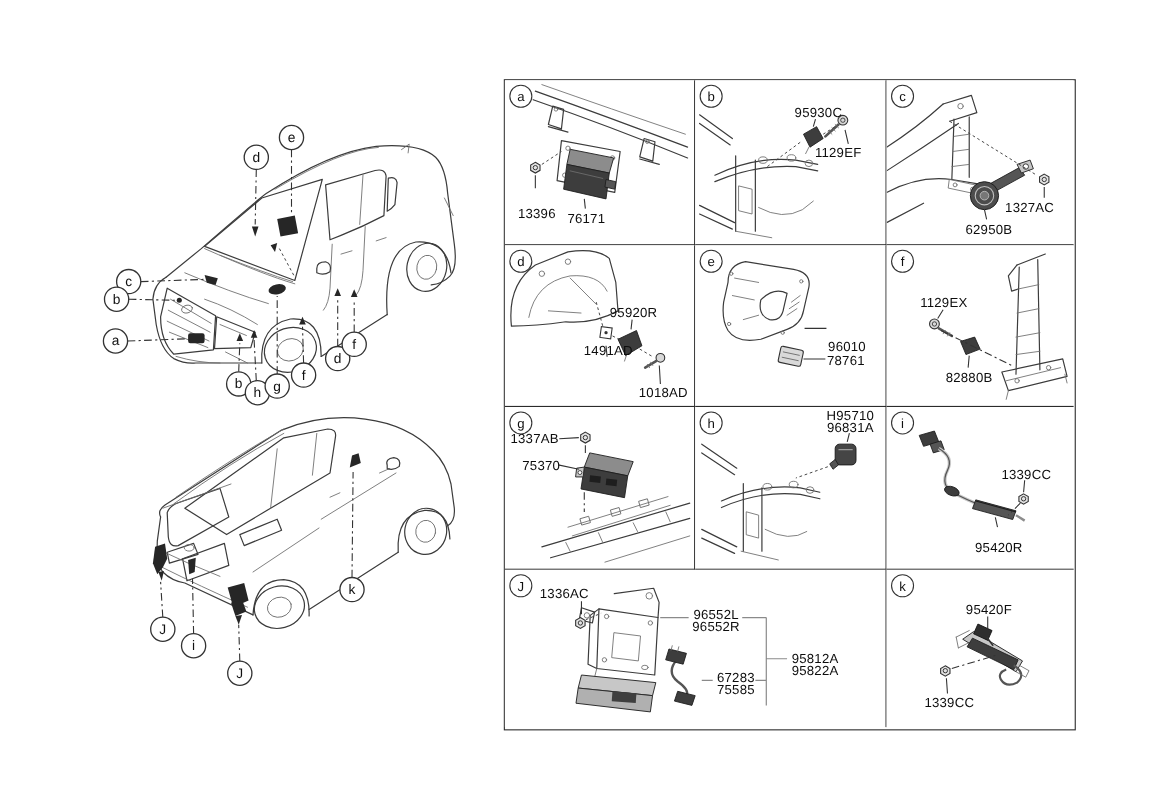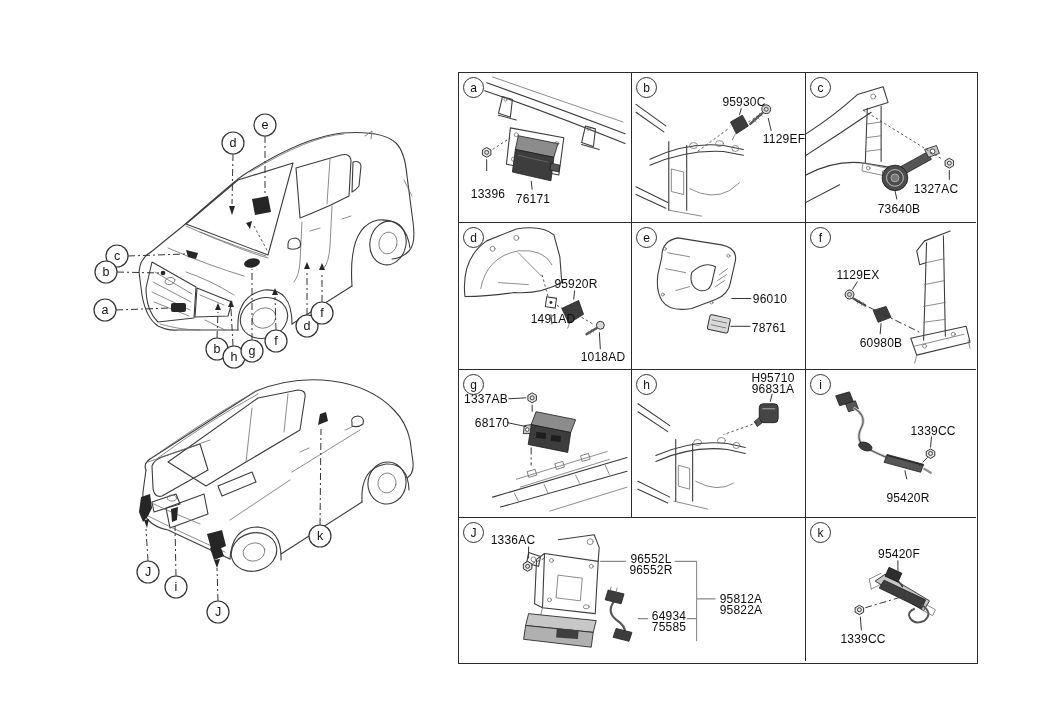--- a/index.html
+++ b/index.html
@@ -270,21 +270,21 @@
         <polygon class="dark" points="99,50 111,43 117,54 105,62"></polygon>
         <path class="ln2" d="M104,62 l-3,6"></path>
         <circle class="bolthead" cx="135" cy="37" r="4.5"></circle>
           <circle cx="135" cy="37" r="2" fill="none" stroke="#333" stroke-width=".8"></circle>
         <path class="shaft" d="M131,41 L119,52"></path>
         <path class="ln2" d="M122,47 l3,3 M125,44 l3,3 M128,41 l3,3"></path>
         <path class="dash" d="M66,80 L98,56 M117,50 L128,43"></path>
         <path class="lead" d="M110,36 L108,43 M140,59 L137,46"></path>
       </svg>
       <div class="lbl" style="left:112px;top:29px">95930C</div>
-      <div class="lbl" style="left:152px;top:66px">1129EF</div>
+      <div class="lbl" style="left:130px;top:66px">1129EF</div>
     </div>
 
     <div class="cell lastcol">
       <div class="badge">c</div>
       <svg viewBox="0 0 172 152" preserveAspectRatio="none">
         <path class="ln" d="M0,62 Q28,44 52,22 M0,84 Q34,62 66,40"></path>
         <path class="ln" d="M52,22 L78,14 L83,30 L58,38"></path>
           <circle class="ln2" cx="68" cy="24" r="2.5"></circle>
         <path class="ln" d="M62,36 L60,92 M76,34 L76,90"></path>
         <path class="ln2" d="M62,52 L76,50 M61,66 L76,64 M60,80 L76,78"></path>
@@ -297,21 +297,21 @@
           <circle cx="128" cy="80" r="2.5" fill="#fff" stroke="#333" stroke-width=".9"></circle>
         <circle cx="90" cy="107" r="13" fill="#4c4c4c" stroke="#1d1d1d" stroke-width=".9"></circle>
         <circle cx="90" cy="107" r="8.5" fill="none" stroke="#bfbfbf" stroke-width="1"></circle>
         <circle cx="90" cy="107" r="4" fill="#777" stroke="#bfbfbf" stroke-width=".8"></circle>
         <path class="dash" d="M58,38 L138,88"></path>
         <polygon class="nut" points="145,87 149.3,89.5 149.3,94.5 145,97 140.7,94.5 140.7,89.5"></polygon>
         <circle cx="145" cy="92" r="2" fill="none" stroke="#333" stroke-width=".9"></circle>
         <path class="lead" d="M145,99 L145,109 M90,120 L92,129"></path>
       </svg>
       <div class="lbl" style="left:130px;top:116px">1327AC</div>
-      <div class="lbl" style="left:93px;top:136px">73640B</div>
+      <div class="lbl" style="left:93px;top:136px">62950B</div>
     </div>
 
     <div class="cell">
       <div class="badge">d</div>
       <svg viewBox="0 0 174 147" preserveAspectRatio="none">
         <path class="ln" d="M6,74 Q2,36 28,18 L58,6 Q84,2 96,12 L102,34 L104,60 Q82,72 56,70 Q28,74 6,74 Z"></path>
         <path class="ln2" d="M22,66 Q28,34 60,28 Q86,26 94,42"></path>
         <circle class="ln2" cx="34" cy="26" r="2.5"></circle>
           <circle class="ln2" cx="58" cy="15" r="2.5"></circle>
         <path class="ln2" d="M60,30 L84,54 M40,60 L70,62"></path>
@@ -342,21 +342,21 @@
         <circle class="ln2" cx="33" cy="26" r="1.5"></circle>
           <circle class="ln2" cx="97" cy="33" r="1.5"></circle>
           <circle class="ln2" cx="31" cy="72" r="1.5"></circle>
           <circle class="ln2" cx="80" cy="80" r="1.5"></circle>
         <g transform="rotate(12 87 101)">
           <rect x="77" y="94" width="21" height="15" rx="2" fill="#d9d9d9" stroke="#333" stroke-width="1"></rect>
           <path class="ln2" d="M80,99 L95,99 M80,104 L95,104"></path>
         </g>
         <path class="lead" d="M100,76 L120,76 M99,104 L119,104"></path>
       </svg>
-      <div class="lbl" style="left:138px;top:76px">96010</div>
+      <div class="lbl" style="left:138px;top:92px">96010</div>
       <div class="lbl" style="left:137px;top:105px">78761</div>
     </div>
 
     <div class="cell lastcol">
       <div class="badge">f</div>
       <svg viewBox="0 0 172 147" preserveAspectRatio="none">
         <path class="ln" d="M120,18 L146,8 M122,20 L119,118 M139,13 L141,114"></path>
         <path class="ln2" d="M121,40 L140,36 M120,62 L140,58 M119,84 L141,80 M119,100 L141,97"></path>
         <path class="ln" d="M120,18 L112,28 L115,42 L121,40"></path>
         <polygon class="ln" points="106,116 162,104 166,120 112,133" fill="none"></polygon>
@@ -365,21 +365,21 @@
           <circle class="ln2" cx="149" cy="112" r="2"></circle>
         <circle class="bolthead" cx="44" cy="72" r="4.5"></circle>
           <circle cx="44" cy="72" r="2" fill="none" stroke="#333" stroke-width=".8"></circle>
         <path class="shaft" d="M48,76 L60,83"></path>
         <path class="ln2" d="M52,81 l2,-3 M56,83 l2,-3"></path>
         <polygon class="dark" points="68,88 81,84 86,95 73,100"></polygon>
         <path class="dd" d="M50,78 L115,110"></path>
         <path class="lead" d="M52,59 L47,67 M75,112 L76,101"></path>
       </svg>
       <div class="lbl" style="left:52px;top:52px">1129EX</div>
-      <div class="lbl" style="left:75px;top:120px">60980B</div>
+      <div class="lbl" style="left:75px;top:120px">82880B</div>
     </div>
 
     <div class="cell">
       <div class="badge">g</div>
       <svg viewBox="0 0 174 148" preserveAspectRatio="none">
         <polygon class="nut" points="74,23 78.3,25.5 78.3,30.5 74,33 69.7,30.5 69.7,25.5"></polygon>
         <circle cx="74" cy="28" r="2" fill="none" stroke="#333" stroke-width=".9"></circle>
         <path class="dd" d="M74,35 L74,42 M73,78 L73,96"></path>
         <polygon class="gray1" points="78,42 118,50 113,63 73,55"></polygon>
         <polygon class="dark" points="73,55 113,63 110,83 70,75"></polygon>
@@ -389,21 +389,21 @@
         <rect x="93" y="66" width="10" height="6" fill="#1e1e1e" transform="rotate(6 98 69)"></rect>
         <path class="ln" d="M34,128 L170,88 M42,138 L170,102"></path>
         <path class="ln2" d="M58,110 L150,82 M62,118 L152,90 M92,142 L170,118"></path>
         <rect class="ln2" x="70" y="101" width="8" height="6" fill="none" transform="rotate(-16 74 104)"></rect>
         <rect class="ln2" x="98" y="93" width="8" height="6" fill="none" transform="rotate(-16 102 96)"></rect>
         <rect class="ln2" x="124" y="85" width="8" height="6" fill="none" transform="rotate(-16 128 88)"></rect>
         <path class="ln2" d="M56,124 L60,132 M86,115 L90,124 M118,106 L122,114 M148,96 L152,105"></path>
         <path class="lead" d="M50,29 L68,28 M49,53 L68,57"></path>
       </svg>
       <div class="lbl" style="left:27px;top:29px">1337AB</div>
-      <div class="lbl" style="left:33px;top:53px">68170</div>
+      <div class="lbl" style="left:33px;top:53px">75370</div>
     </div>
 
     <div class="cell">
       <div class="badge">h</div>
       <svg viewBox="0 0 174 148" preserveAspectRatio="none">
         <path class="ln" d="M6,34 L38,56 M6,42 L36,62 M6,112 L38,128 M6,120 L36,134"></path>
         <path class="ln" d="M44,70 L44,132 M61,74 L61,132"></path>
         <path class="ln2" d="M47,96 L58,99 L58,120 L47,117 Z M42,132 L76,140"></path>
         <path class="ln" d="M24,86 Q60,70 96,74 L114,78 M24,92 Q60,76 96,80 L114,84"></path>
         <ellipse class="ln2" cx="66" cy="73" rx="4" ry="3"></ellipse>
@@ -464,21 +464,21 @@
         <polygon class="dark" points="158,112 174,116 171,125 155,121"></polygon>
         <polygon class="nut" points="69,44 73.3,46.5 73.3,51.5 69,54 64.7,51.5 64.7,46.5"></polygon>
         <circle cx="69" cy="49" r="2" fill="none" stroke="#333" stroke-width=".9"></circle>
         <path class="dash" d="M74,46 L88,40"></path>
         <path class="lead" d="M70,29 L70,41"></path>
         <path class="grp" d="M142,44 L168,44 M217,44 L239,44 M239,44 L239,125 M180,102 L190,102 M229,102 L239,102 M239,82 L258,82"></path>
       </svg>
       <div class="lbl" style="left:54px;top:22px">1336AC</div>
       <div class="lbl" style="left:192px;top:41px">96552L</div>
       <div class="lbl" style="left:192px;top:52px">96552R</div>
-      <div class="lbl" style="left:210px;top:98px">64934</div>
+      <div class="lbl" style="left:210px;top:98px">67283</div>
       <div class="lbl" style="left:210px;top:109px">75585</div>
       <div class="lbl" style="left:282px;top:81px">95812A</div>
       <div class="lbl" style="left:282px;top:92px">95822A</div>
     </div>
 
     <div class="cell lastcol lastrow">
       <div class="badge">k</div>
       <svg viewBox="0 0 172 145" preserveAspectRatio="none">
         <path class="ln2" d="M64,62 L76,56 M66,72 L78,66 M64,62 L66,72"></path>
         <polygon class="gray2" points="70,64 80,57 125,84 119,94"></polygon>

